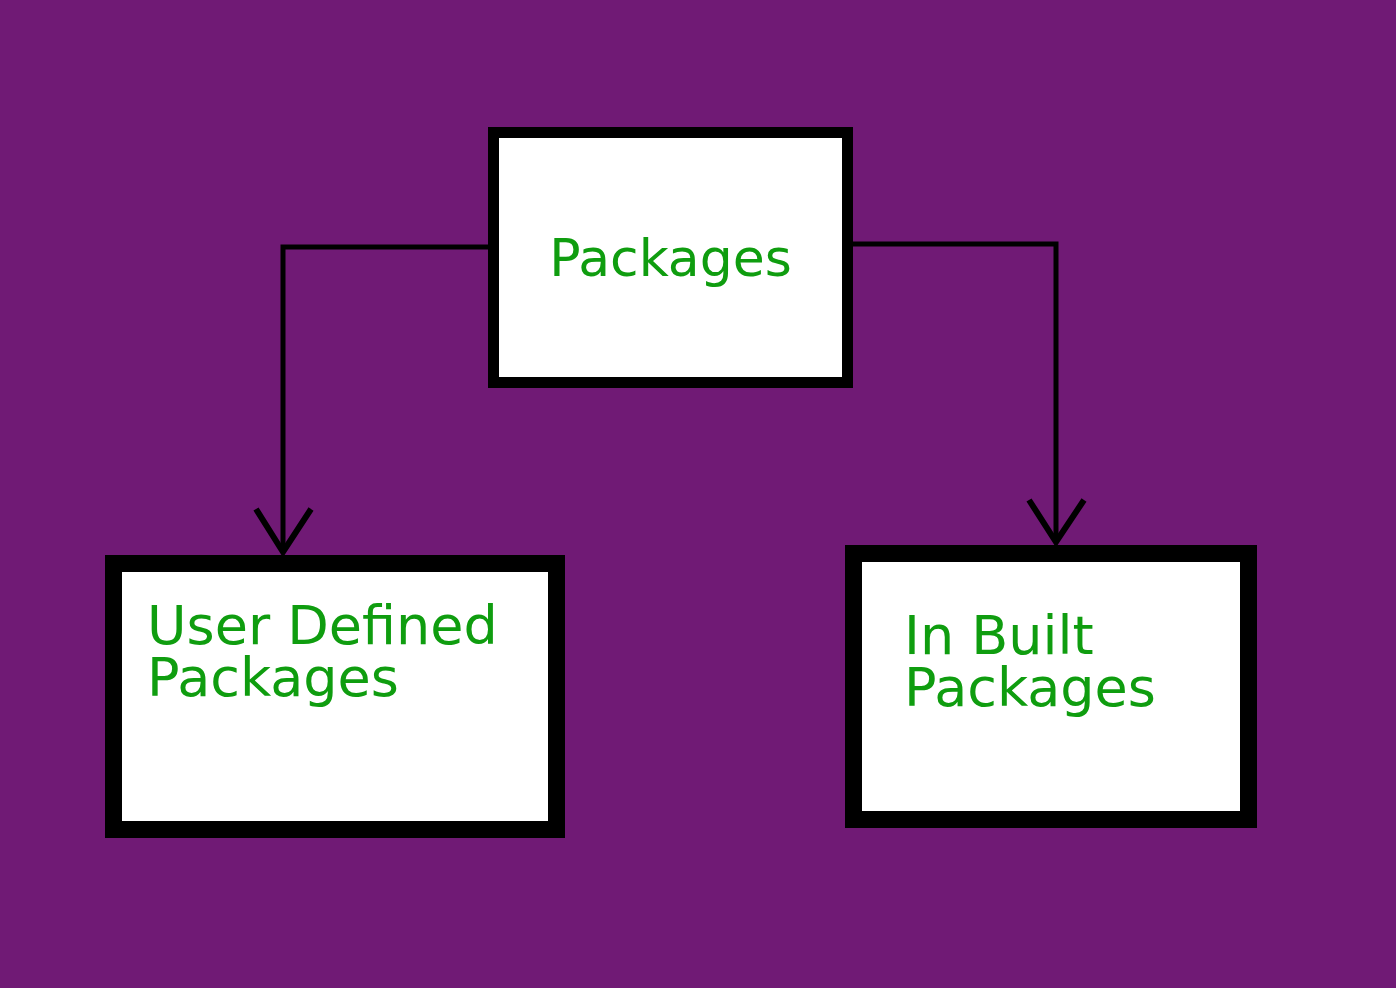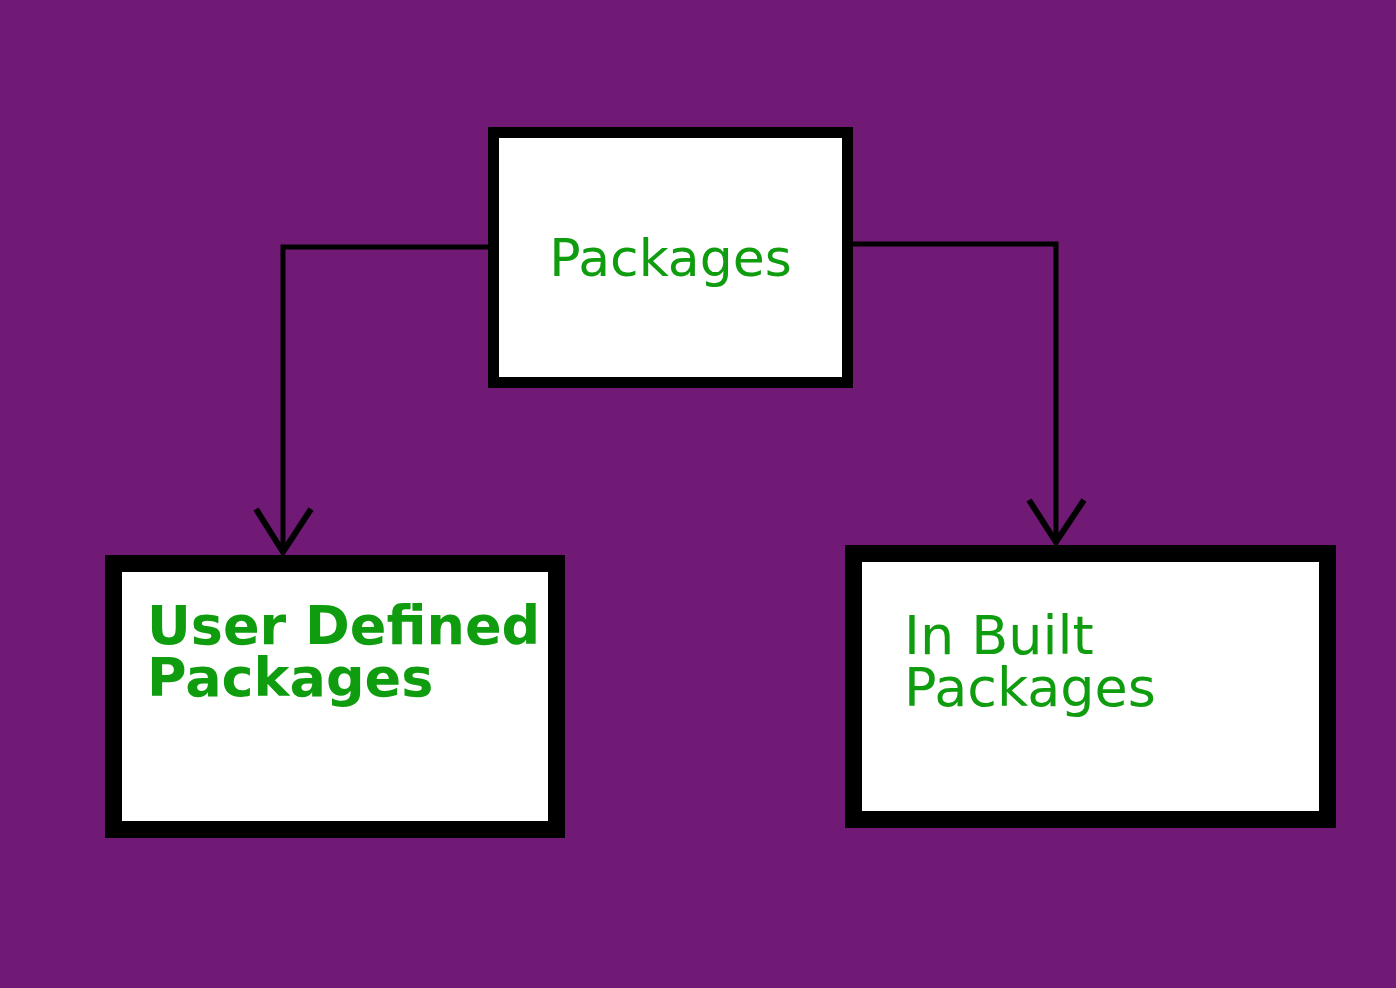--- a/index.html
+++ b/index.html
@@ -52,36 +52,35 @@
   #node-user-defined {
     left: 105px;
     top: 555px;
     width: 460px;
     height: 283px;
     border-width: 17px;
   }
   #node-in-built {
     left: 845px;
     top: 545px;
-    width: 491px;
+    width: 412px;
     height: 283px;
     border-width: 17px;
   }
   .node-label-block {
     position: absolute;
     color: #0f9d0f;
     font-size: 54px;
     line-height: 52px;
     white-space: pre-line;
     text-align: left;
   }
   #node-user-defined .node-label-block {
     left: 25px;
     top: 28px;
-    font-weight: bold;
   }
   #node-in-built .node-label-block {
     left: 42px;
     top: 48px;
   }
 </style>
 </head>
 <body>
 
 <div id="canvas">

